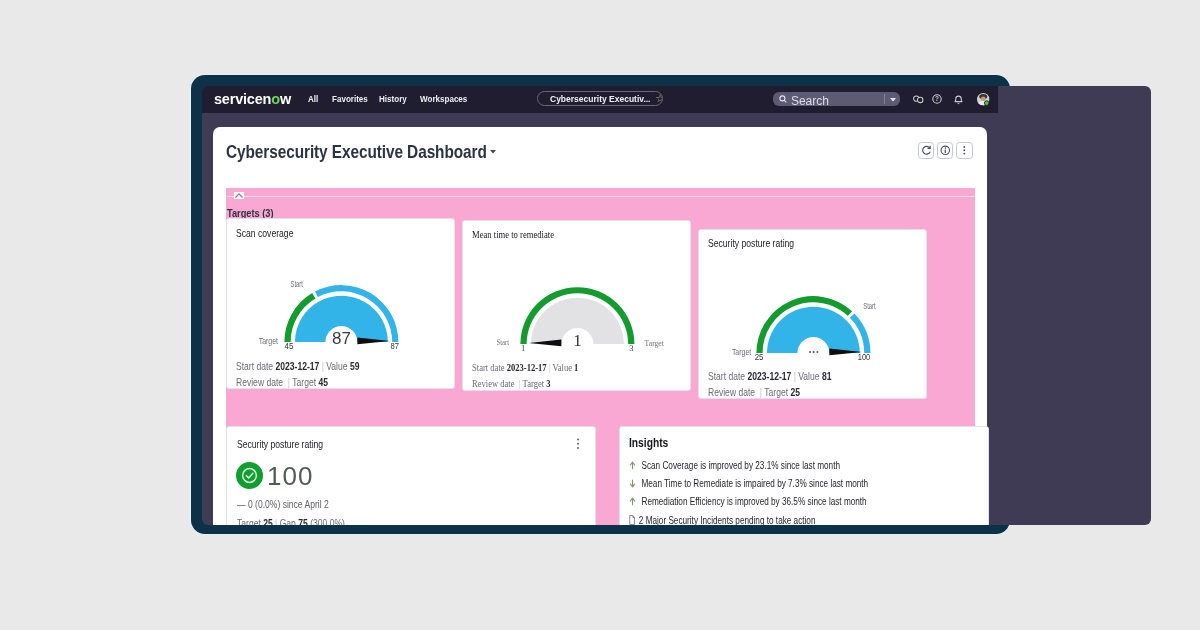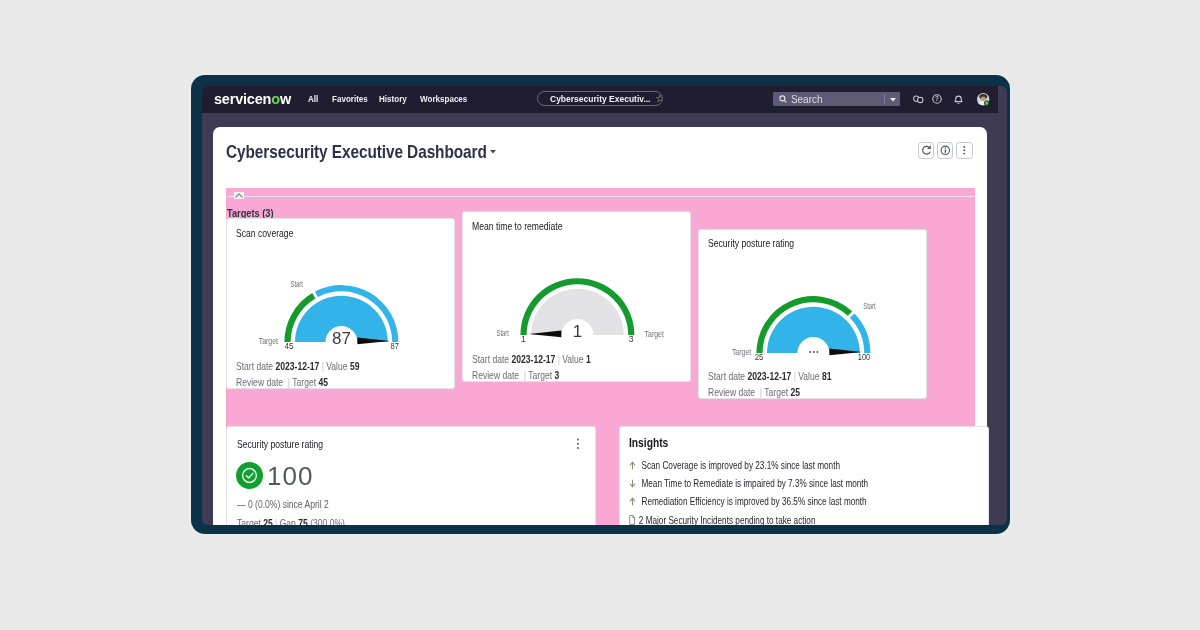--- a/index.html
+++ b/index.html
@@ -1,34 +1,34 @@
 <!DOCTYPE html>
 <html><head>
 <meta charset="utf-8">
 <style>
   * { margin:0; padding:0; box-sizing:border-box; }
   html,body { width:1200px; height:630px; overflow:hidden; background:#e9e9ea;
     font-family:"Liberation Sans", sans-serif; }
   .abs { position:absolute; }
   .frame { position:absolute; left:190.5px; top:74.5px; width:819px; height:459.3px;
     border-radius:14px; background:#0d3146; box-shadow:0 0 0 1.2px rgba(228,240,246,.85); }
-  .viewport { position:absolute; left:201.5px; top:85.5px; width:805px; height:439.5px;
+  .viewport { position:absolute; left:201.5px; top:85.5px; width:949px; height:439.5px;
     background:#3f3b55; border-radius:6px; overflow:hidden; }
   .topbar { position:absolute; left:0; top:0; width:796.5px; height:27.5px; background:#201d30; }
   .logo { position:absolute; left:12.5px; top:5.4px; font-size:14.5px; font-weight:700;
     color:#fff; letter-spacing:-0.2px; }
   .logo .o { color:#62d84e; }
   .nav { position:absolute; top:7.8px; font-size:9.6px; font-weight:700; color:#eef0f4;
     transform:scaleX(0.84); transform-origin:0 50%; white-space:nowrap; }
   .pill { position:absolute; left:335.5px; top:5.3px; width:125.5px; white-space:nowrap; overflow:hidden; height:15.2px;
     border:1px solid #6a6878; border-radius:8px; color:#f2f2f6; font-size:9.3px;
     font-weight:700; line-height:12px; text-align:right; padding-left:12px; font-size:8.5px;}
   .pill .star { color:#bfae8e; font-weight:400; font-size:11px; }
   .search { position:absolute; left:571.9px; top:6.6px; width:127px; height:13.6px;
-    background:#5d5a73; border-radius:1px; color:#dcdce6; font-size:10px; }
+    background:#5d5a73; border-radius:6px; color:#dcdce6; font-size:12px; }
   .page { position:absolute; left:11px; top:41.5px; width:774px; height:398px;
     background:#fff; border-radius:7px 7px 0 0; }
   .title { position:absolute; left:13.9px; top:14px; font-size:19px; font-weight:700;
     color:#2d3346; letter-spacing:-0.1px; transform:scaleX(0.81); transform-origin:0 50%; white-space:nowrap; }
   .hbtn { position:absolute; top:15.2px; width:16.6px; height:16.6px; border:1px solid #c6c6cf;
     border-radius:3.5px; background:#fff; }
   .graysec { position:absolute; left:13.5px; top:61.4px; width:748.5px; height:336.6px;
     background:#f9a8d4; }
   .card { position:absolute; background:#fff; border:1px solid #e3e3e7; border-radius:3px; }
   .ctitle { position:absolute; left:8.8px; top:7.2px; font-size:10.5px; color:#1b1b22;
@@ -131,21 +131,21 @@
           <path d="M130.4 118.5 L162.9 122.1 L130.4 125.3 Z" fill="#0d0d0d"></path>
           <text x="114.4" y="125.4" font-size="17" fill="#3a3a40" text-anchor="middle">87</text>
           <text x="76" y="68.2" font-size="8.4" fill="#6f6f78" text-anchor="end" textLength="12.5" lengthAdjust="spacingAndGlyphs">Start</text>
           <text x="51" y="124.9" font-size="8.4" fill="#6f6f78" text-anchor="end" textLength="19.3" lengthAdjust="spacingAndGlyphs">Target</text>
           <text x="57.5" y="129.8" font-size="8.6" fill="#38383e" textLength="9" lengthAdjust="spacingAndGlyphs">45</text>
           <text x="172" y="129.8" font-size="8.6" fill="#38383e" text-anchor="end" textLength="8.5" lengthAdjust="spacingAndGlyphs">87</text>
         </svg>
         <div class="meta" style="top:140.9px;">Start date <b>2023-12-17</b> <span class="sep">|</span> Value <b>59</b></div>
         <div class="meta" style="top:156.3px;">Review date <span class="sep">&nbsp;|</span> Target <b>45</b></div>
       </div>
-      <div class="card" style="left:235.9px;top:23px;width:228.8px;height:170.8px;">
+      <div class="card" style="left:235.9px;top:32px;width:228.8px;height:170.8px;font-family:Liberation Serif, serif;">
         <div class="ctitle">Mean time to remediate</div>
         <svg class="abs" style="left:0;top:0;" width="228.8" height="170.8" viewBox="0 0 228.8 170.8">
           <path d="M57.4 123.1 A57.0 57.0 0 0 1 171.4 123.1 L165.2 123.1 A50.8 50.8 0 0 0 63.6 123.1 Z" fill="#149b2e"></path>
           <path d="M68.0 123.1 A46.4 46.4 0 0 1 160.8 123.1 L130.4 123.1 A16.0 16.0 0 0 0 98.4 123.1 Z" fill="#e2e2e5"></path>
           <path d="M98.4 118.5 L65.9 122.1 L98.4 125.3 Z" fill="#0d0d0d"></path>
           <text x="114.4" y="125.4" font-size="17" fill="#3a3a40" text-anchor="middle">1</text>
           <text x="46" y="123.9" font-size="8.4" fill="#6f6f78" text-anchor="end" textLength="12.5" lengthAdjust="spacingAndGlyphs">Start</text>
           <text x="181.6" y="124.9" font-size="8.4" fill="#6f6f78" textLength="19.3" lengthAdjust="spacingAndGlyphs">Target</text>
           <text x="58" y="129.8" font-size="8.6" fill="#38383e">1</text>
           <text x="170.6" y="129.8" font-size="8.6" fill="#38383e" text-anchor="end">3</text>

